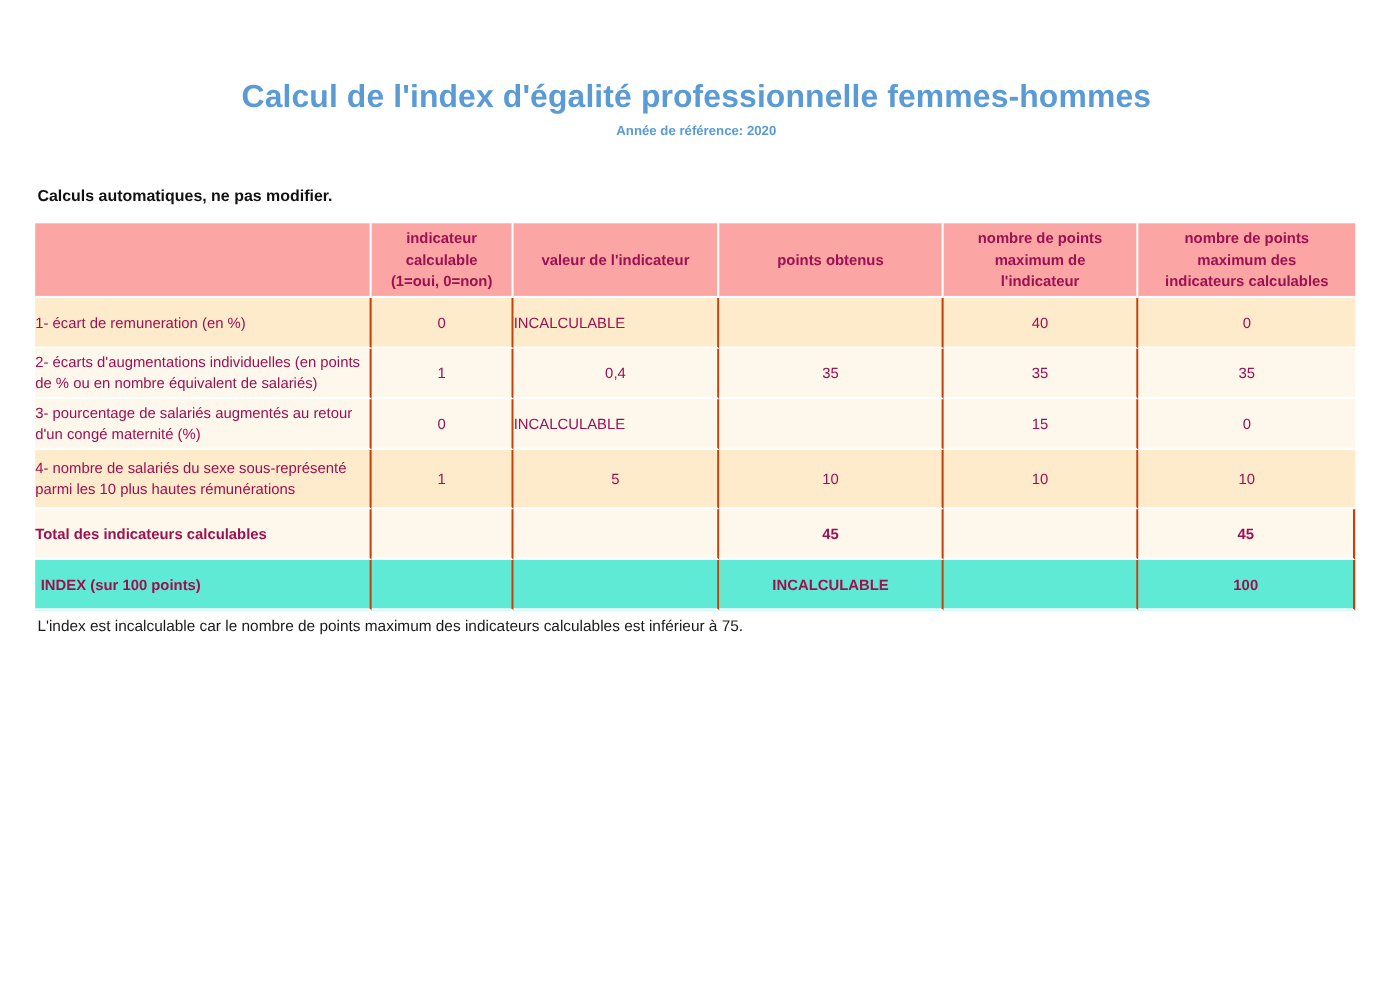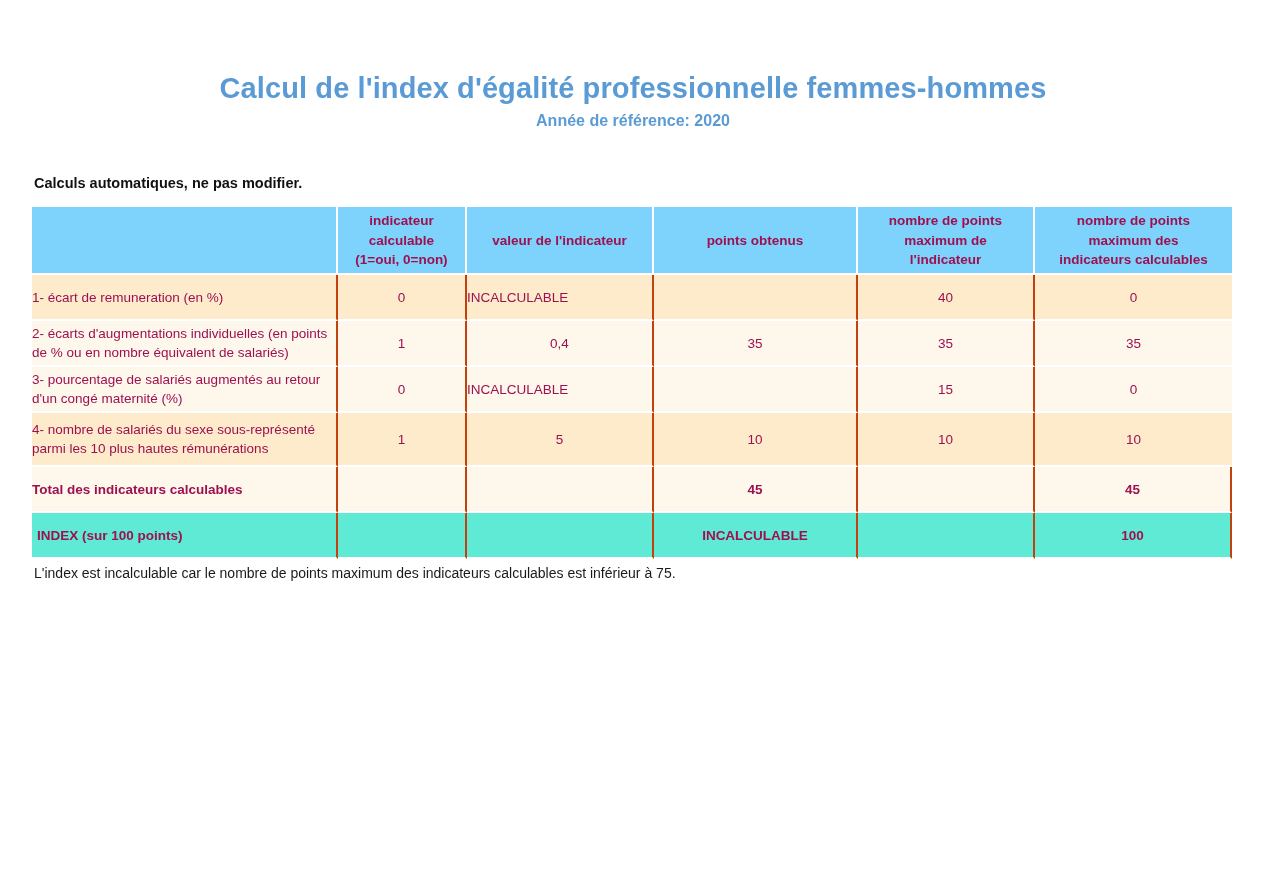--- a/index.html
+++ b/index.html
@@ -29,21 +29,21 @@
   }
   .main-title {
     font-size: 29px;
     font-weight: bold;
     color: #5B9BD5;
     letter-spacing: 0.1px;
     line-height: 1.15;
     margin: 0;
   }
   .sub-title {
-    font-size: 16px;
+    font-size: 12px;
     font-weight: bold;
     color: #5B9BD5;
     margin: 7px 0 0 0;
   }
 
   
   .notice {
     margin: 45px 0 4px 34px;
     font-size: 14.5px;
     font-weight: bold;
@@ -69,21 +69,21 @@
   
   col.c-label { width: 306px; }
   col.c-calc  { width: 129px; }
   col.c-val   { width: 187px; }
   col.c-pts   { width: 204px; }
   col.c-max   { width: 177px; }
   col.c-maxc  { width: 197px; }
 
   
   .idx thead th {
-    background: #7dd3fc;
+    background: #fca5a5;
     color: #9E1050;
     font-size: 13.5px;
     font-weight: bold;
     line-height: 1.45;
     text-align: center;
     height: 66px;
     border-right: 2px solid #ffffff;
     border-bottom: 2px solid #ffffff;
   }
   .idx thead th.last { border-right: none; }

